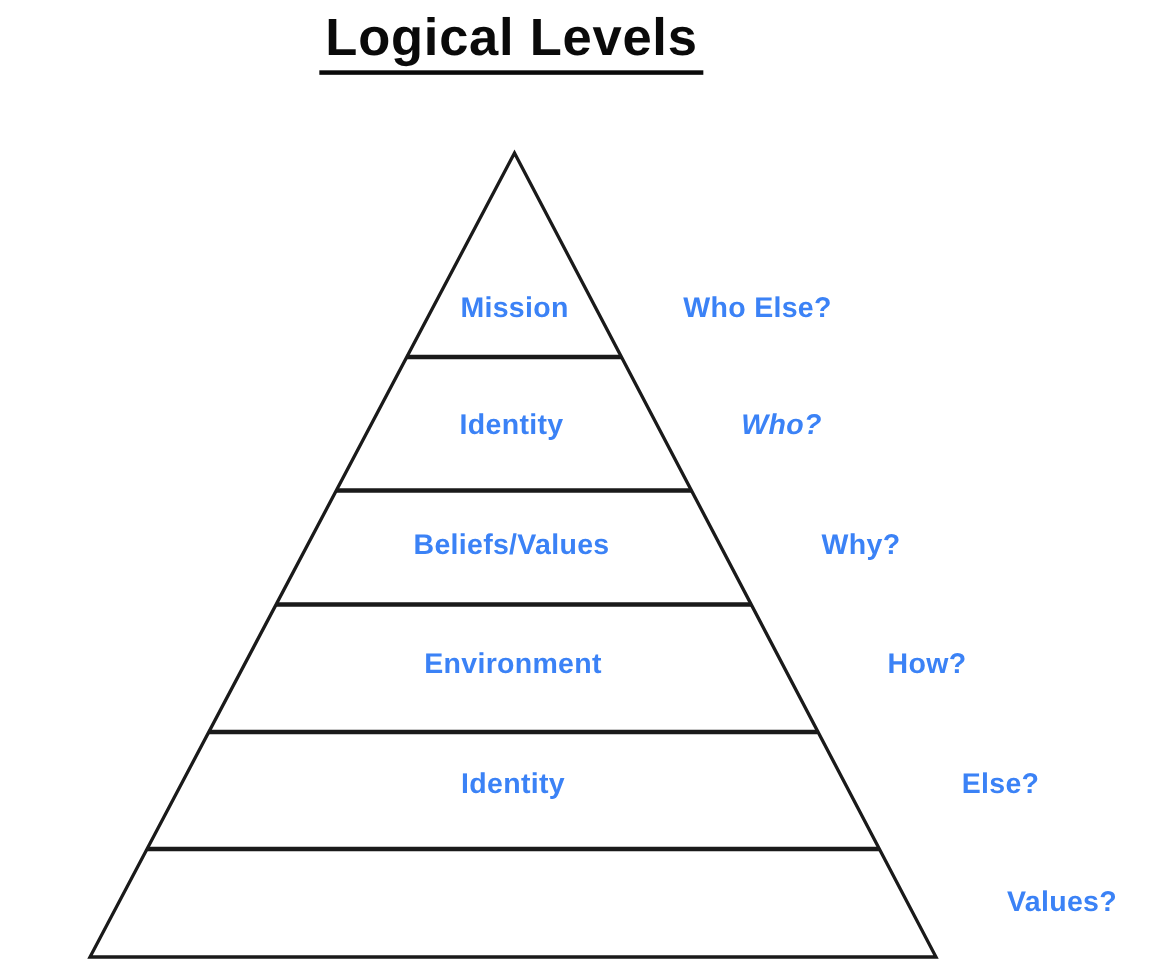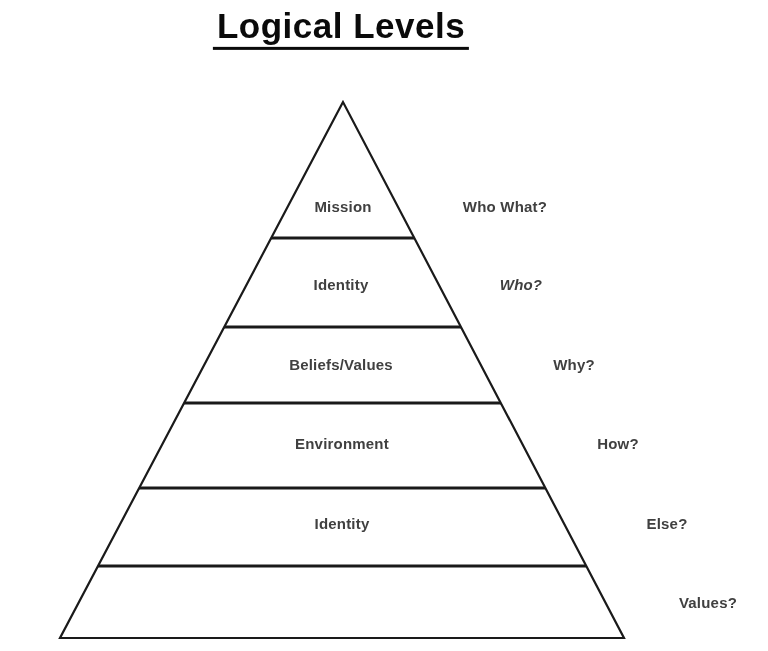--- a/index.html
+++ b/index.html
@@ -31,23 +31,23 @@
     line-height: 1.15;
   }
   .diagram-svg {
     position: absolute;
     left: 0;
     top: 0;
   }
   .lbl {
     position: absolute;
     transform: translate(-50%, -50%);
-    font-size: 15px;
+    font-size: 19px;
     font-weight: bold;
-    color: #404040;
+    color: #3b82f6;
     white-space: nowrap;
     letter-spacing: 0.2px;
     line-height: 1;
   }
 </style>
 </head>
 <body>
 
 <div class="page">
 
@@ -61,20 +61,20 @@
     <line x1="139" y1="488" x2="545" y2="488" stroke="#1a1a1a" stroke-width="3"></line>
     <line x1="98" y1="566" x2="586" y2="566" stroke="#1a1a1a" stroke-width="3"></line>
   </svg>
 
   <div class="lbl" style="left:343px; top:206px;">Mission</div>
   <div class="lbl" style="left:341px; top:284px;">Identity</div>
   <div class="lbl" style="left:341px; top:364px;">Beliefs/Values</div>
   <div class="lbl" style="left:342px; top:443px;">Environment</div>
   <div class="lbl" style="left:342px; top:523px;">Identity</div>
 
-  <div class="lbl" style="left:505px; top:206px;">Who What?</div>
+  <div class="lbl" style="left:505px; top:206px;">Who Else?</div>
   <div class="lbl" style="left:521px; top:284px;font-style:italic;">Who?</div>
   <div class="lbl" style="left:574px; top:364px;">Why?</div>
   <div class="lbl" style="left:618px; top:443px;">How?</div>
   <div class="lbl" style="left:667px; top:523px;">Else?</div>
   <div class="lbl" style="left:708px; top:602px;">Values?</div>
 
 </div>
 
 </body></html>

